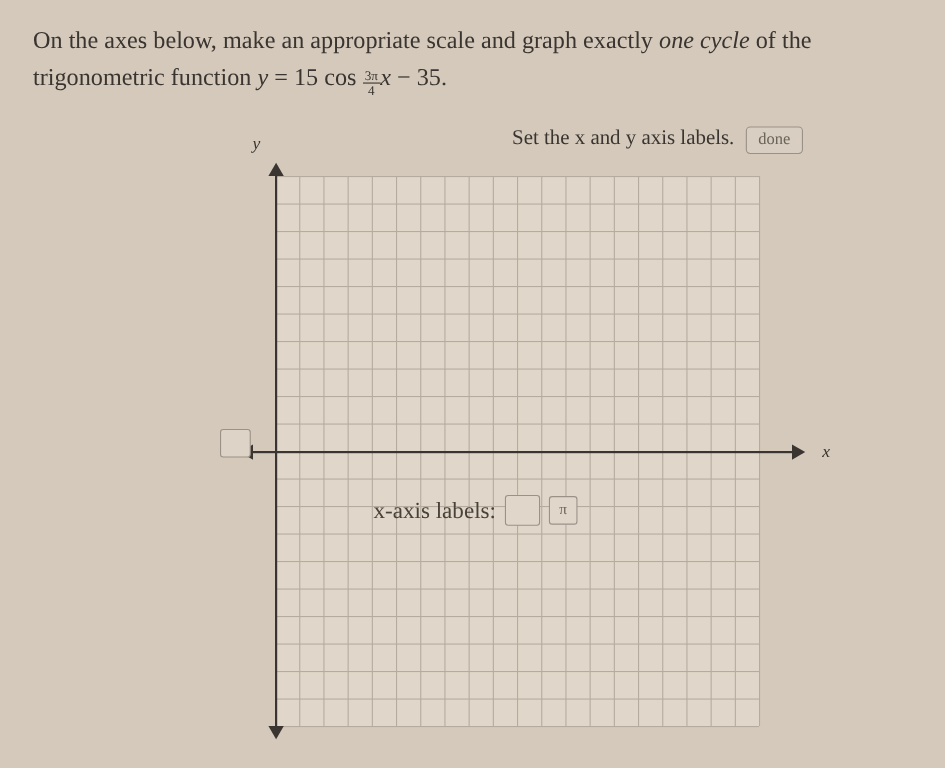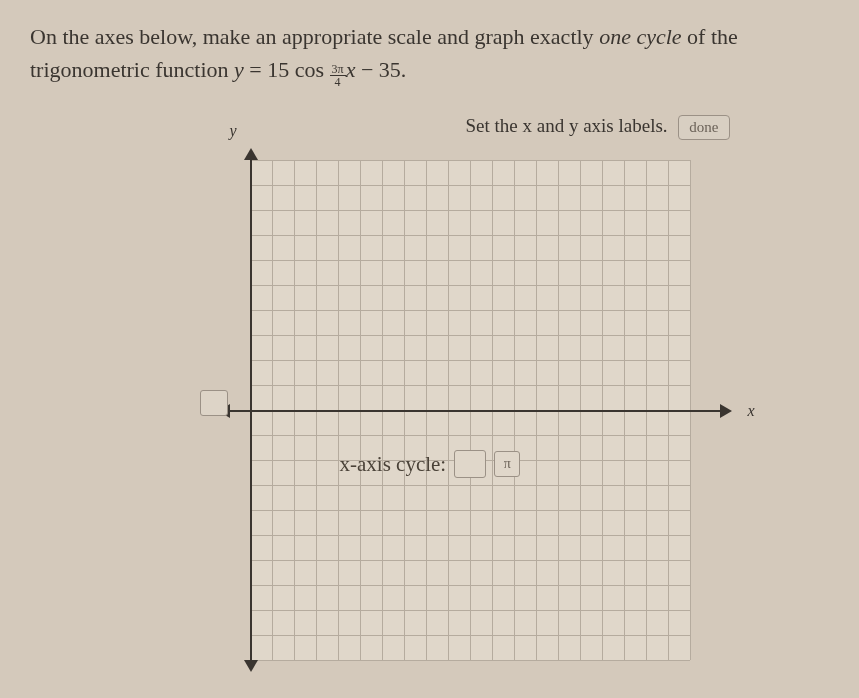--- a/index.html
+++ b/index.html
@@ -277,20 +277,20 @@
     <div class="x-axis">
       <div class="x-arrow-left"></div>
       <div class="x-arrow-right"></div>
     </div>
 
     <div class="x-label-axis">x</div>
 
     <div class="y-input-box"></div>
 
     <div class="x-axis-label-group">
-      <span>x-axis cycle:</span>
+      <span>x-axis labels:</span>
       <div class="x-input-box"></div>
       <div class="pi-box">
         <span>π</span>
       </div>
     </div>
   </div>
 </div>
 
 </body></html>

